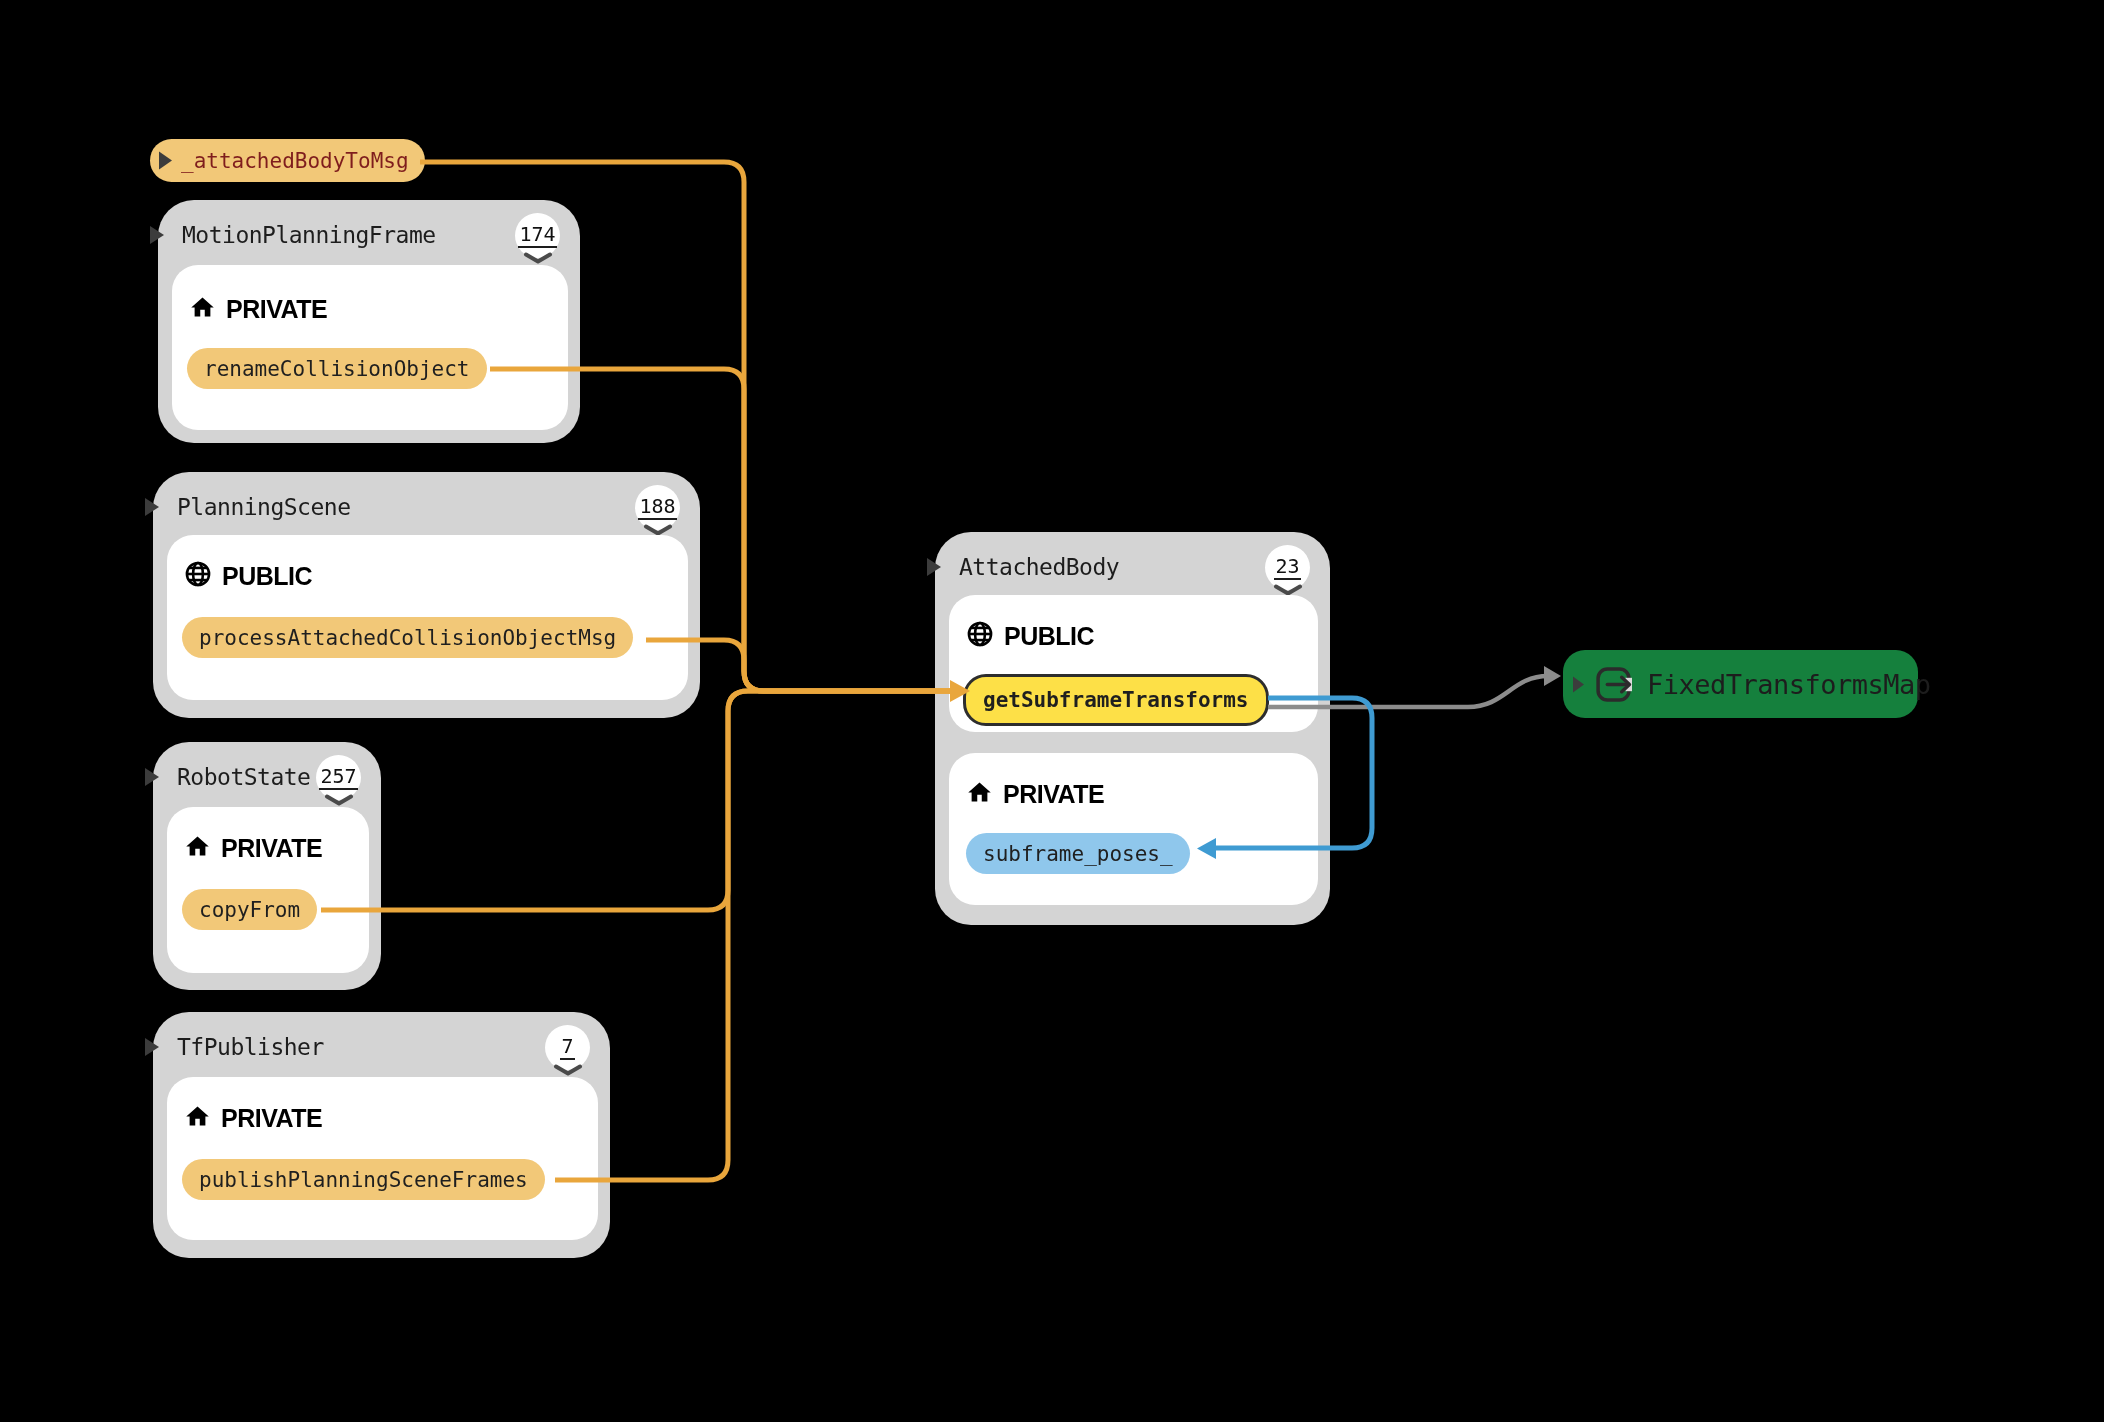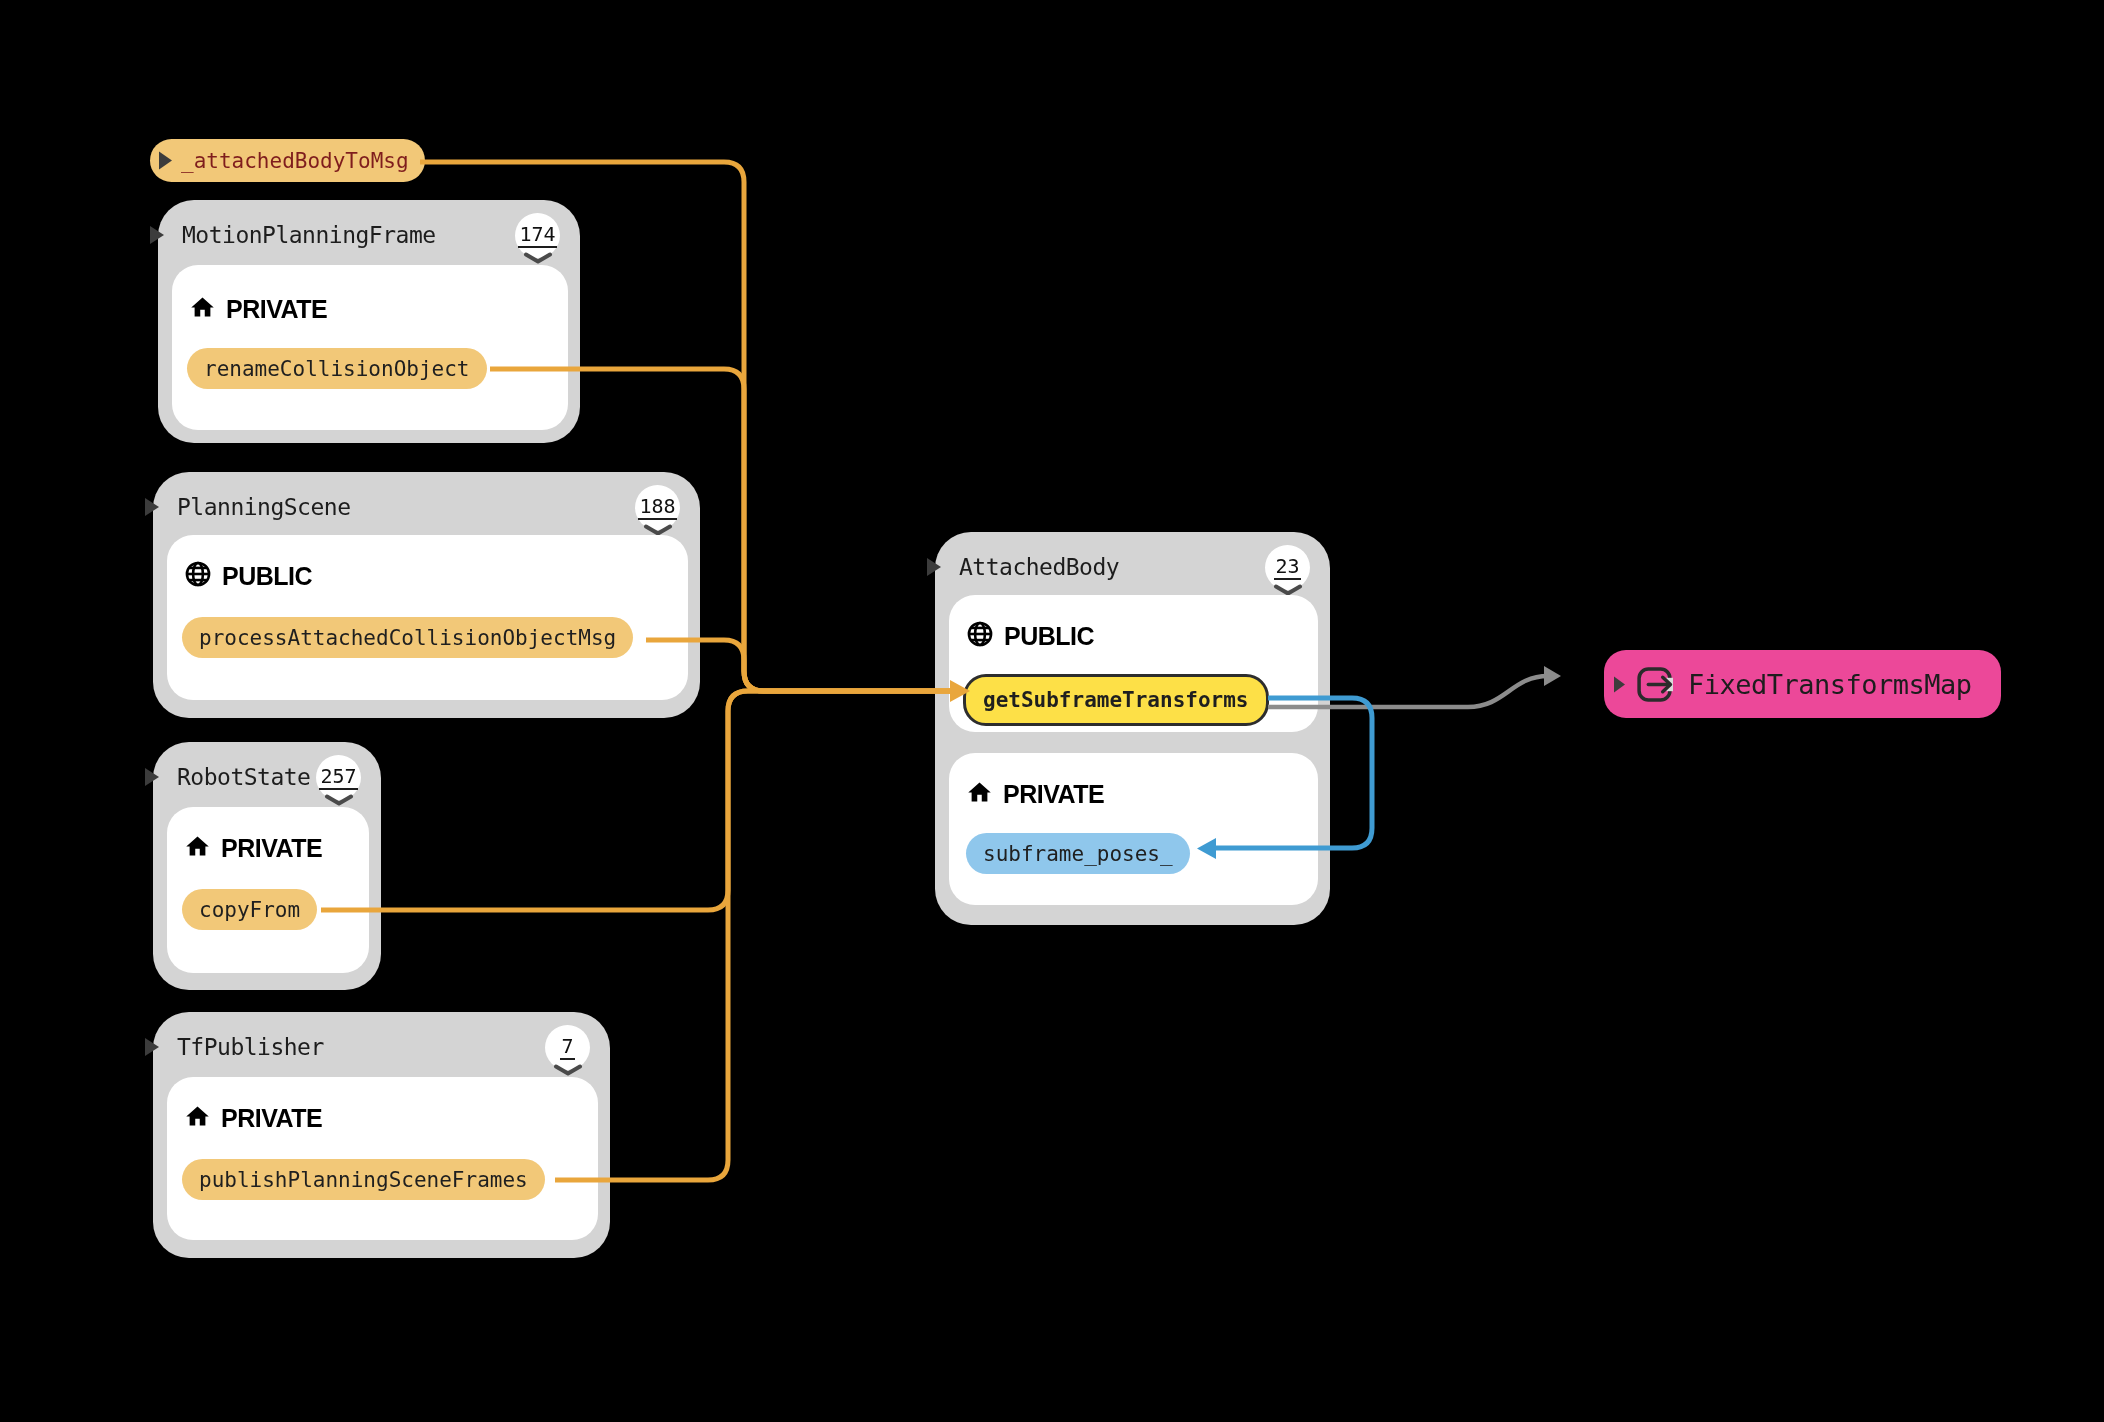--- a/index.html
+++ b/index.html
@@ -22,21 +22,21 @@
         padding:0 17px;font-size:21px;color:#1f1f1f;white-space:nowrap;}
   .pill.selected{background:#fde047;border:3.5px solid #2d2d2d;font-weight:bold;height:52px;box-sizing:border-box;
         border-radius:23px;}
   .pill.field{background:#8FC7EC;}
   
   .free-pill{position:absolute;left:150px;top:139px;height:43px;border-radius:22px;background:#F2C878;
         display:flex;align-items:center;padding:0 16px 0 8px;}
   .free-pill .tri{line-height:0;margin-right:8px;}
   .free-pill .lbl{font-size:21px;color:#7f1d1d;white-space:nowrap;}
   
-  .type-node{position:absolute;left:1604px;top:650px;width:397px;height:68px;background:#ec4899;
+  .type-node{position:absolute;left:1563px;top:650px;width:355px;height:68px;background:#15803d;
         border-radius:22px;display:flex;align-items:center;padding-left:9px;box-sizing:border-box;}
   .type-node .tri{line-height:0;margin-right:10px;}
   .type-node .type-icon{line-height:0;margin-right:15px;}
   .type-node .lbl{font-size:27px;letter-spacing:-0.5px;color:#1d1d1d;white-space:nowrap;}
   
   #edges{position:absolute;left:0;top:0;z-index:6;pointer-events:none;}
 </style>
 </head>
 <body>
 

